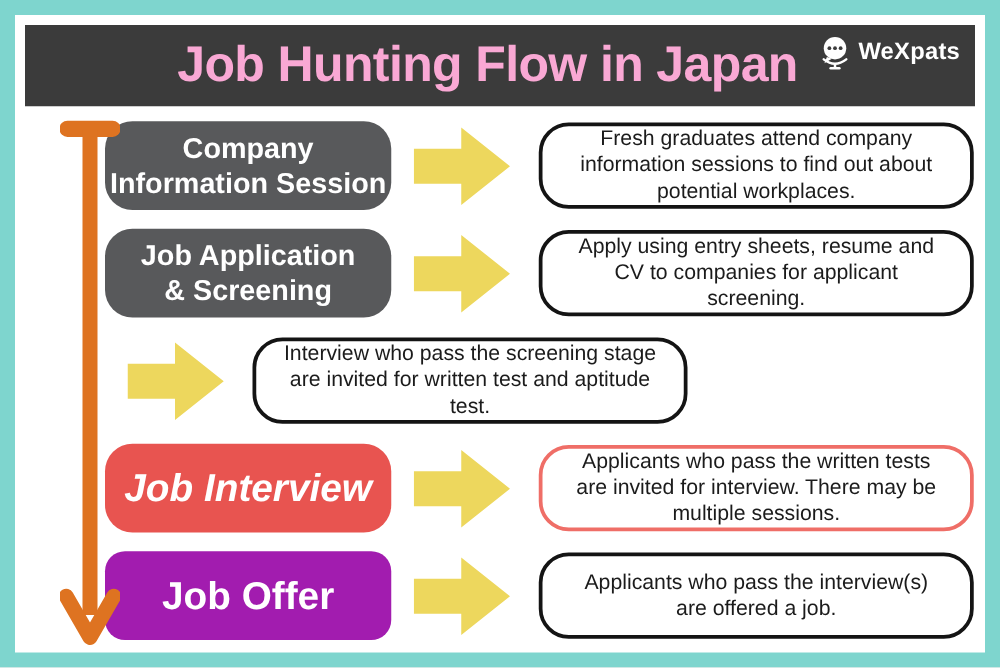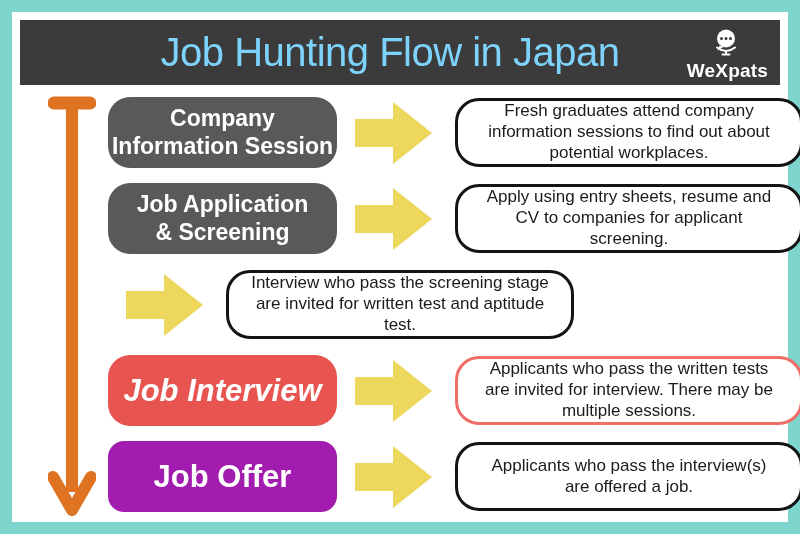--- a/index.html
+++ b/index.html
@@ -9,32 +9,32 @@
     font-family:"Liberation Sans", sans-serif;
   }
   .inner { position:absolute; inset:12px; background:#ffffff; }
 
   
   .header {
     position:absolute; top:8px; left:8px; right:8px; height:65px;
     background:#3B3B3B; display:flex; align-items:center; justify-content:center;
   }
   .title {
-    color:#7dd3fc; font-size:40px; font-weight:400; letter-spacing:-0.5px;
+    color:#f9a8d4; font-size:40px; font-weight:700; letter-spacing:-0.5px;
     transform:translateX(-10px);
   }
-  .logo { position:absolute; top:7px; right:12px; display:flex; align-items:center; gap:3px;flex-direction:column; }
+  .logo { position:absolute; top:7px; right:12px; display:flex; align-items:center; gap:3px; }
   .logo-text { color:#ffffff; font-size:19px; font-weight:700; letter-spacing:0.2px; }
 
   
   .timeline { position:absolute; left:48px; top:94px; }
 
   
   .flow { position:absolute; top:85px; left:8px; right:8px; }
-  .row { display:flex; align-items:center; height:71px; margin:0 0 15px 88px; }
+  .row { display:flex; align-items:center; height:71px; margin:0 0 15px 64px; }
   .step {
     width:229px; height:71px; border-radius:22px; flex:none;
     color:#ffffff; font-weight:bold; text-align:center; white-space:pre-line;
     display:flex; align-items:center; justify-content:center;
   }
   .step-gray { background:#58595B; font-size:23px; line-height:1.2; }
   .step-red  { background:#E85450; font-size:31px;font-style:italic; }
   .step-navy { background:#a21caf; font-size:31px;border-radius:16px; }
 
   .block-arrow { margin-left:18px; flex:none; }

